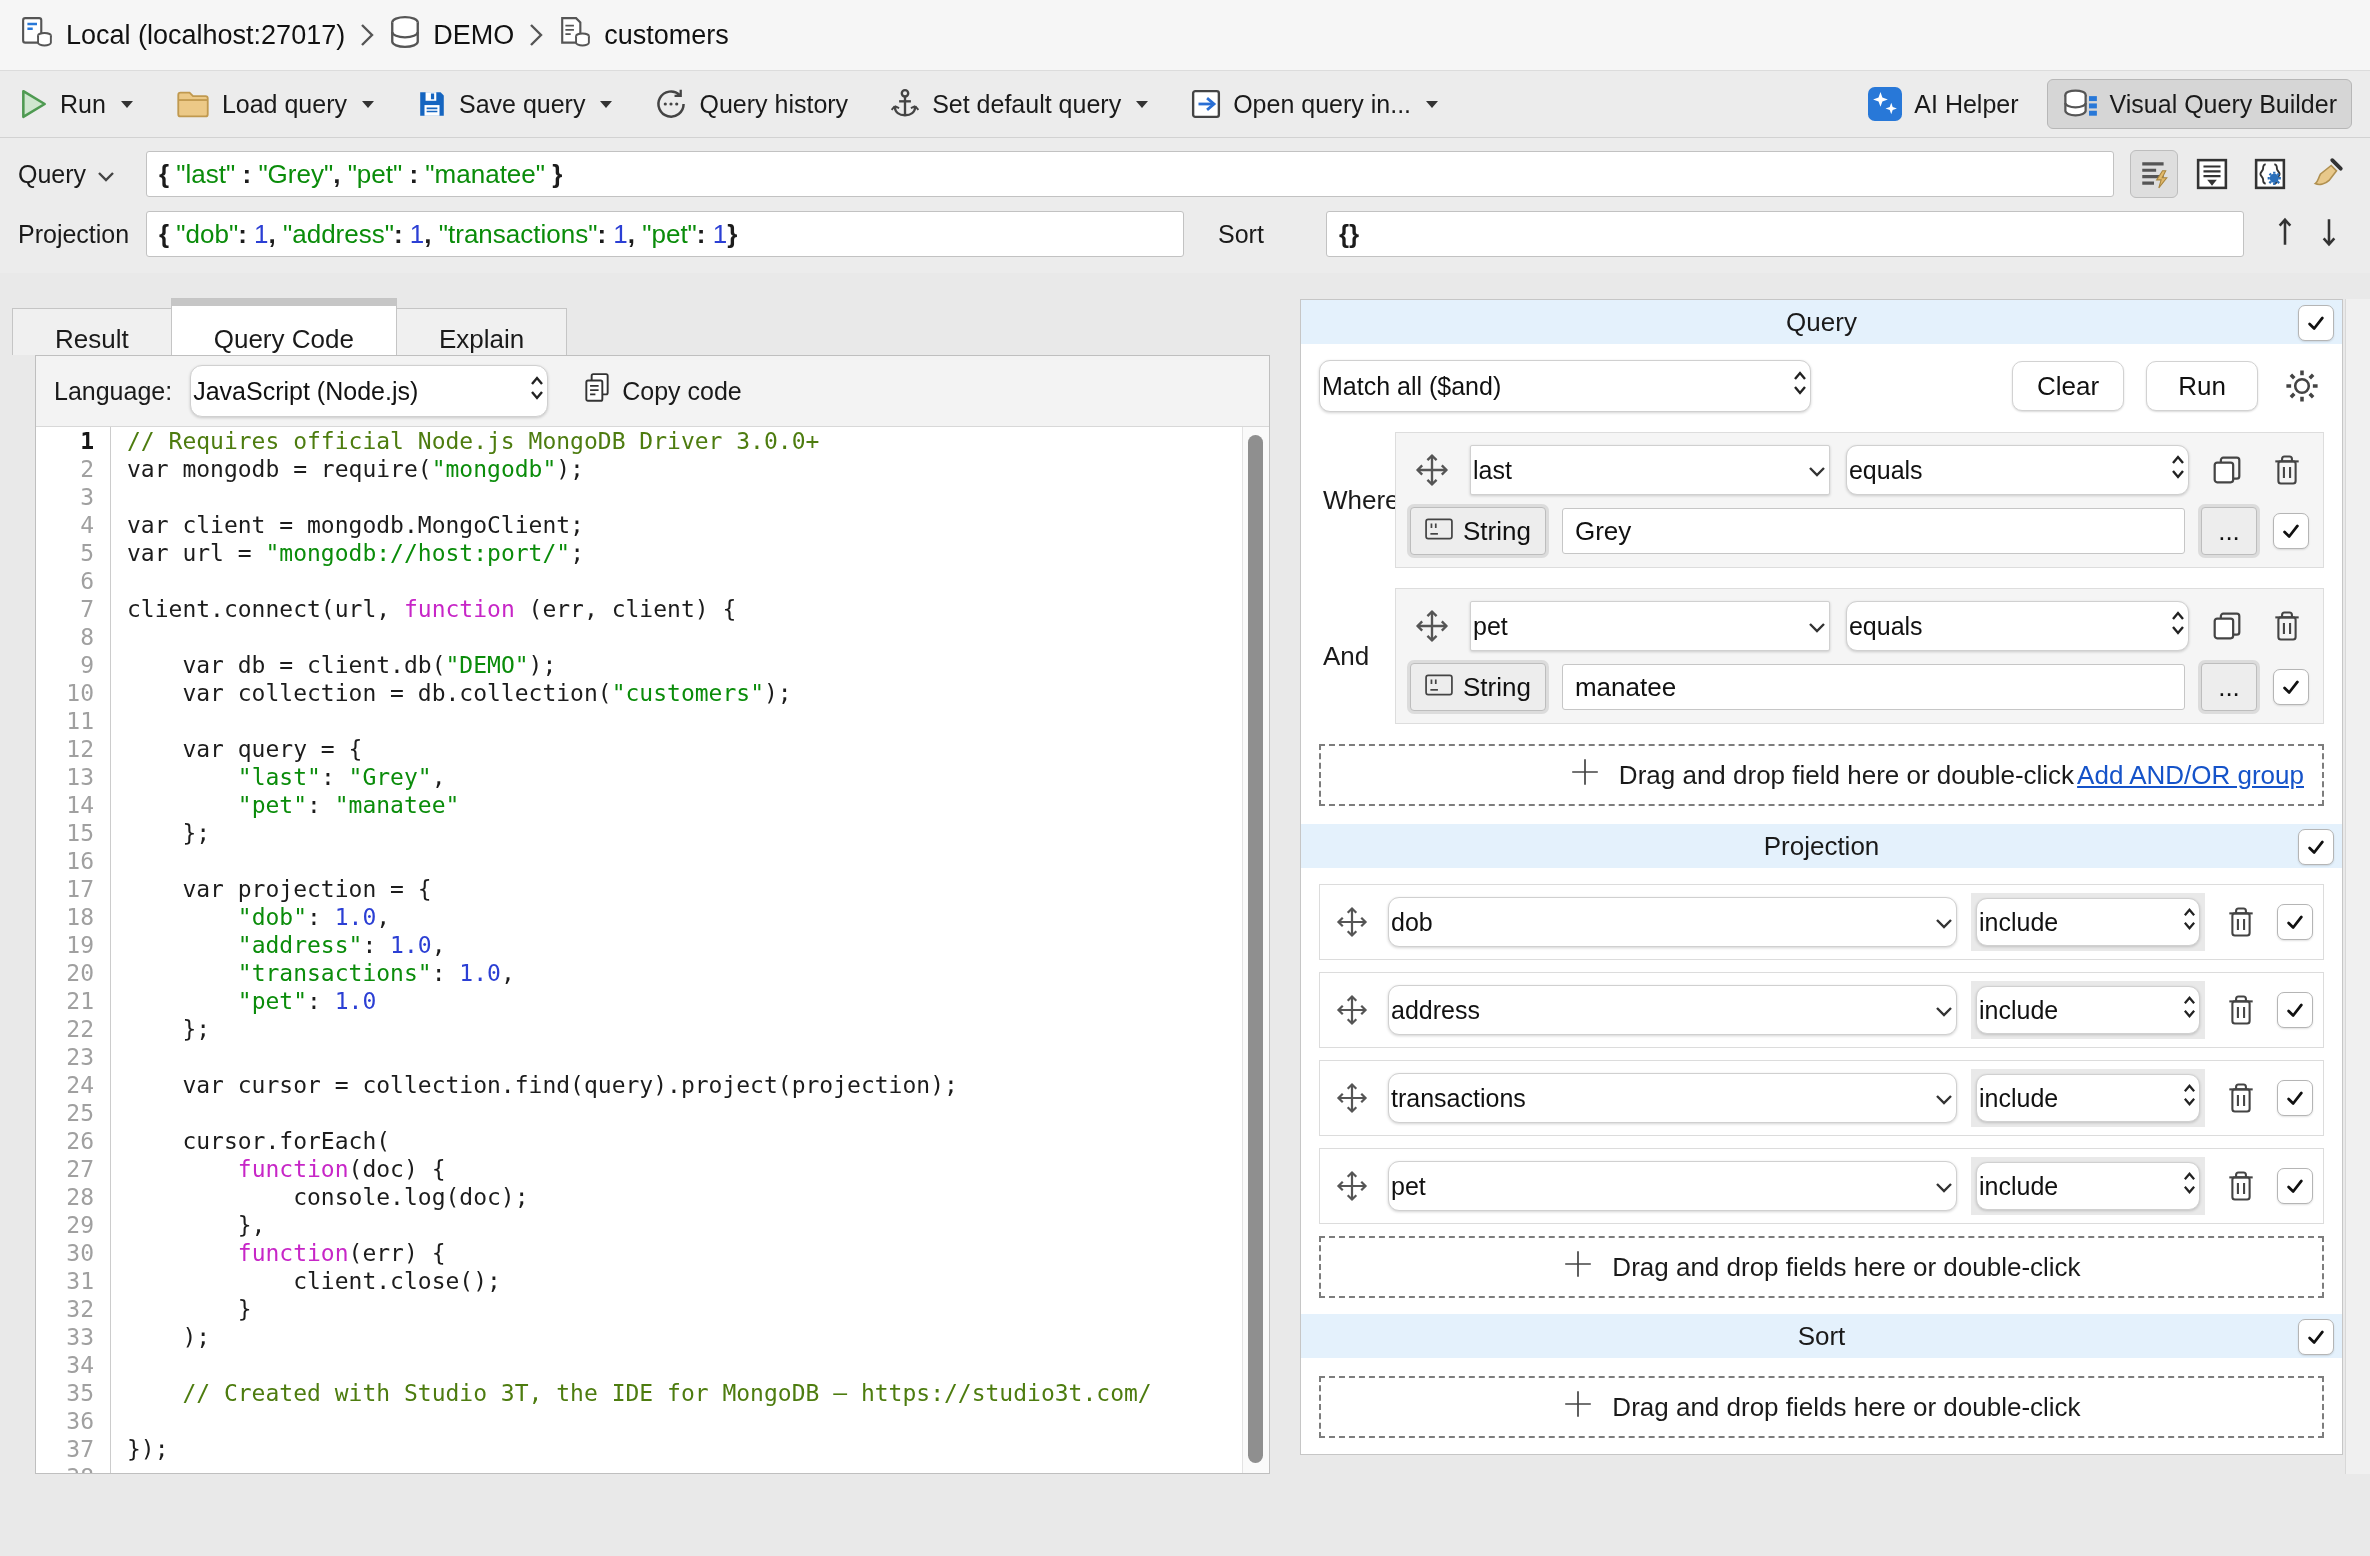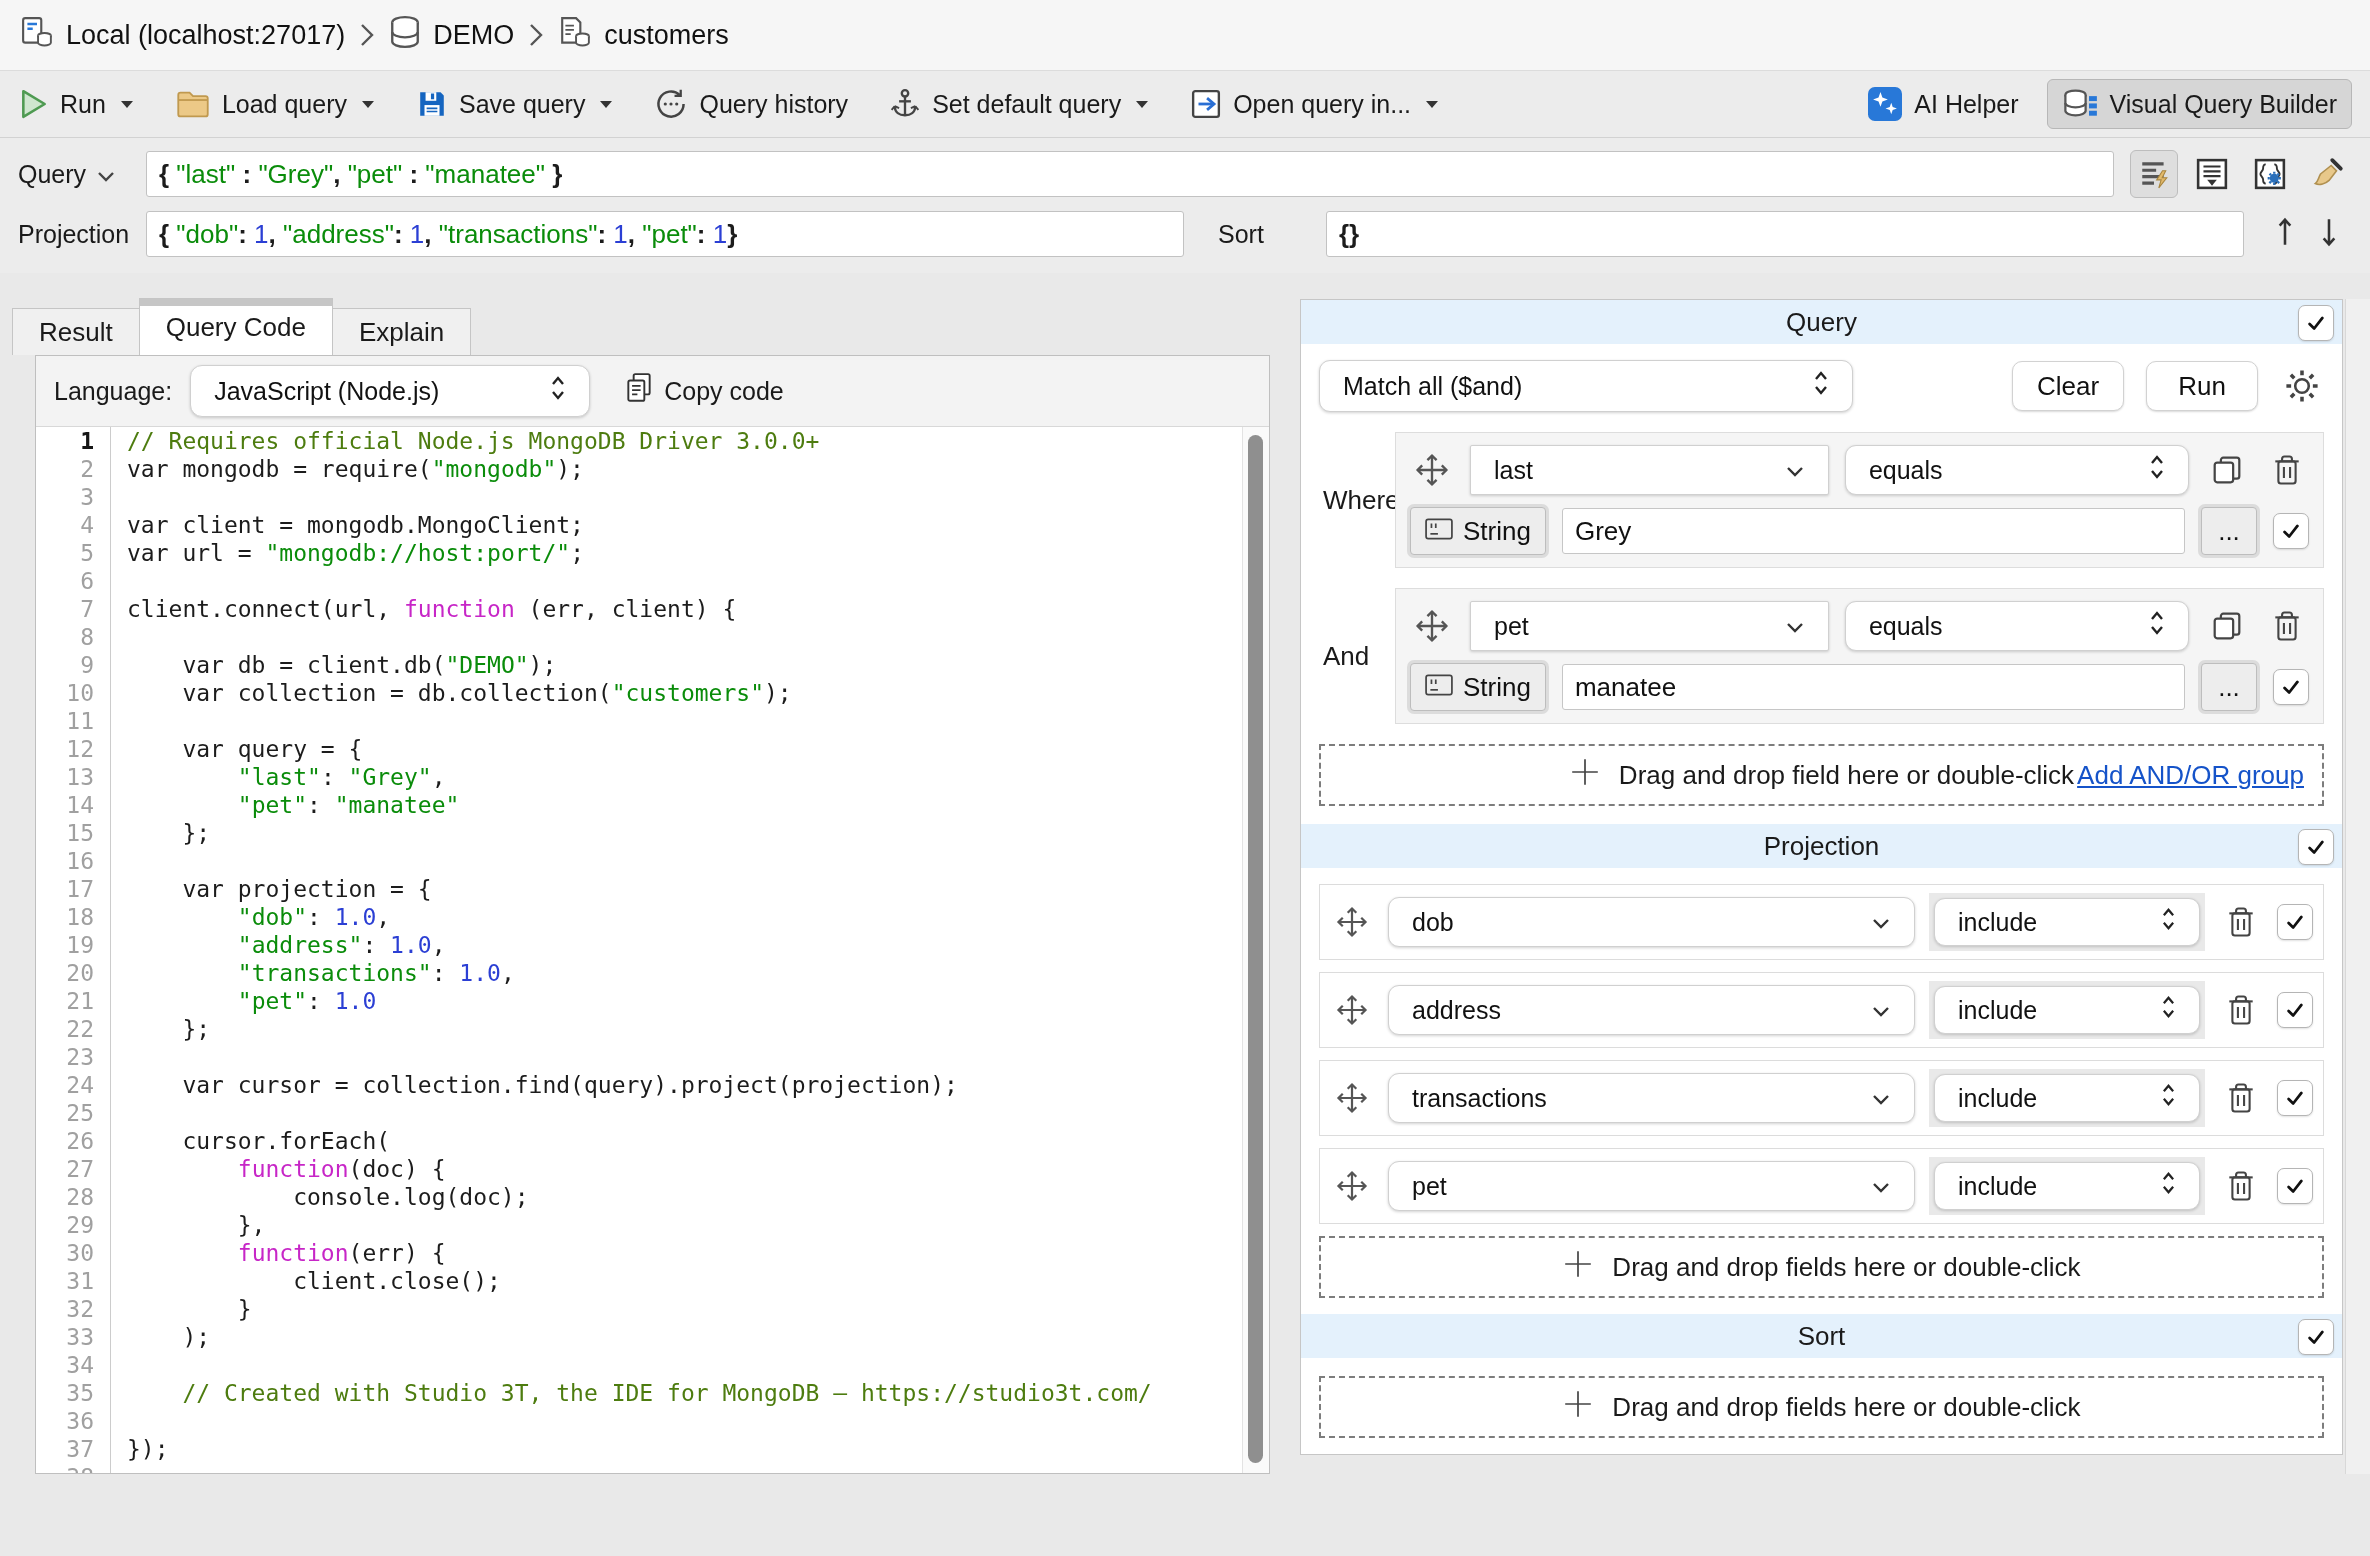--- a/index.html
+++ b/index.html
@@ -47,29 +47,29 @@
   .finput .tok-p{font-weight:bold;}
 
   
   .main{display:flex;padding:26px 0 10px 12px;height:1175px;align-items:stretch;}
   .left{width:1258px;flex:none;display:flex;flex-direction:column;}
   .right{flex:1;margin-left:30px;margin-right:2px;}
   .win-scroll{width:24px;flex:none;background:#f0f0f0;border-left:1px solid #d8d8d8;}
 
   
   .tabs{display:flex;align-items:flex-end;height:56px;}
-  .tab{height:46px;display:flex;align-items:center;padding:0 26px;font-size:26px;color:#1a1a1a;background:#f0f0f0;border:1px solid #c5c5c5;border-bottom:none;margin-right:-1px;position:relative;margin-top:18px;}
+  .tab{height:46px;display:flex;align-items:flex-end;padding:0 42px;font-size:26px;color:#1a1a1a;background:#f0f0f0;border:1px solid #c5c5c5;border-bottom:none;margin-right:-1px;position:relative;margin-top:18px;}
   .tab.active{height:56px;background:#fff;z-index:2;}
   .tab.active::before{content:"";position:absolute;top:0;left:0;right:0;height:7px;background:#c6c6c6;}
 
   
   .codebox{flex:1;background:#fff;border:1px solid #bfbfbf;display:flex;flex-direction:column;min-height:0;position:relative;z-index:1;margin-left:23px;}
   .langrow{height:70px;border-bottom:1px solid #d8d8d8;background:#f3f3f3;display:flex;align-items:center;gap:18px;padding:0 18px;flex:none;}
   .langrow .lbl{font-size:25px;color:#1a1a1a;}
-  .mac-select{background:#fff;border:1px solid #d0d0d0;border-radius:12px;box-shadow:0 1px 3px rgba(0,0,0,.18);display:flex;align-items:center;justify-content:space-between;padding:0 23px;font-size:25px;color:#111;height:50px;gap:30px;}
+  .mac-select{background:#fff;border:1px solid #d0d0d0;border-radius:12px;box-shadow:0 1px 3px rgba(0,0,0,.18);display:flex;align-items:center;justify-content:space-between;padding:0 2px;font-size:25px;color:#111;height:50px;gap:30px;}
   .lang-select{width:352px;}
   .copybtn{display:flex;align-items:center;gap:10px;font-size:25px;color:#1a1a1a;background:none;border:none;font-family:inherit;margin-left:10px;}
   .code-area{flex:1;position:relative;overflow:hidden;font-family:"DejaVu Sans Mono",monospace;}
   .code-line{display:flex;line-height:28px;font-size:23px;}
   .ln{width:58px;flex:none;text-align:right;padding-right:16px;color:#a0a0a0;border-right:1px solid #cccccc;user-select:none;}
   .ln-first{color:#161616;font-weight:bold;}
   .ct{white-space:pre;padding-left:16px;}
   .vscroll{position:absolute;top:0;right:0;bottom:0;width:26px;background:#fafafa;border-left:1px solid #e3e3e3;}
   .vscroll .thumb{position:absolute;top:8px;bottom:10px;left:5px;width:15px;background:#8f8f8f;border-radius:8px;}
 

